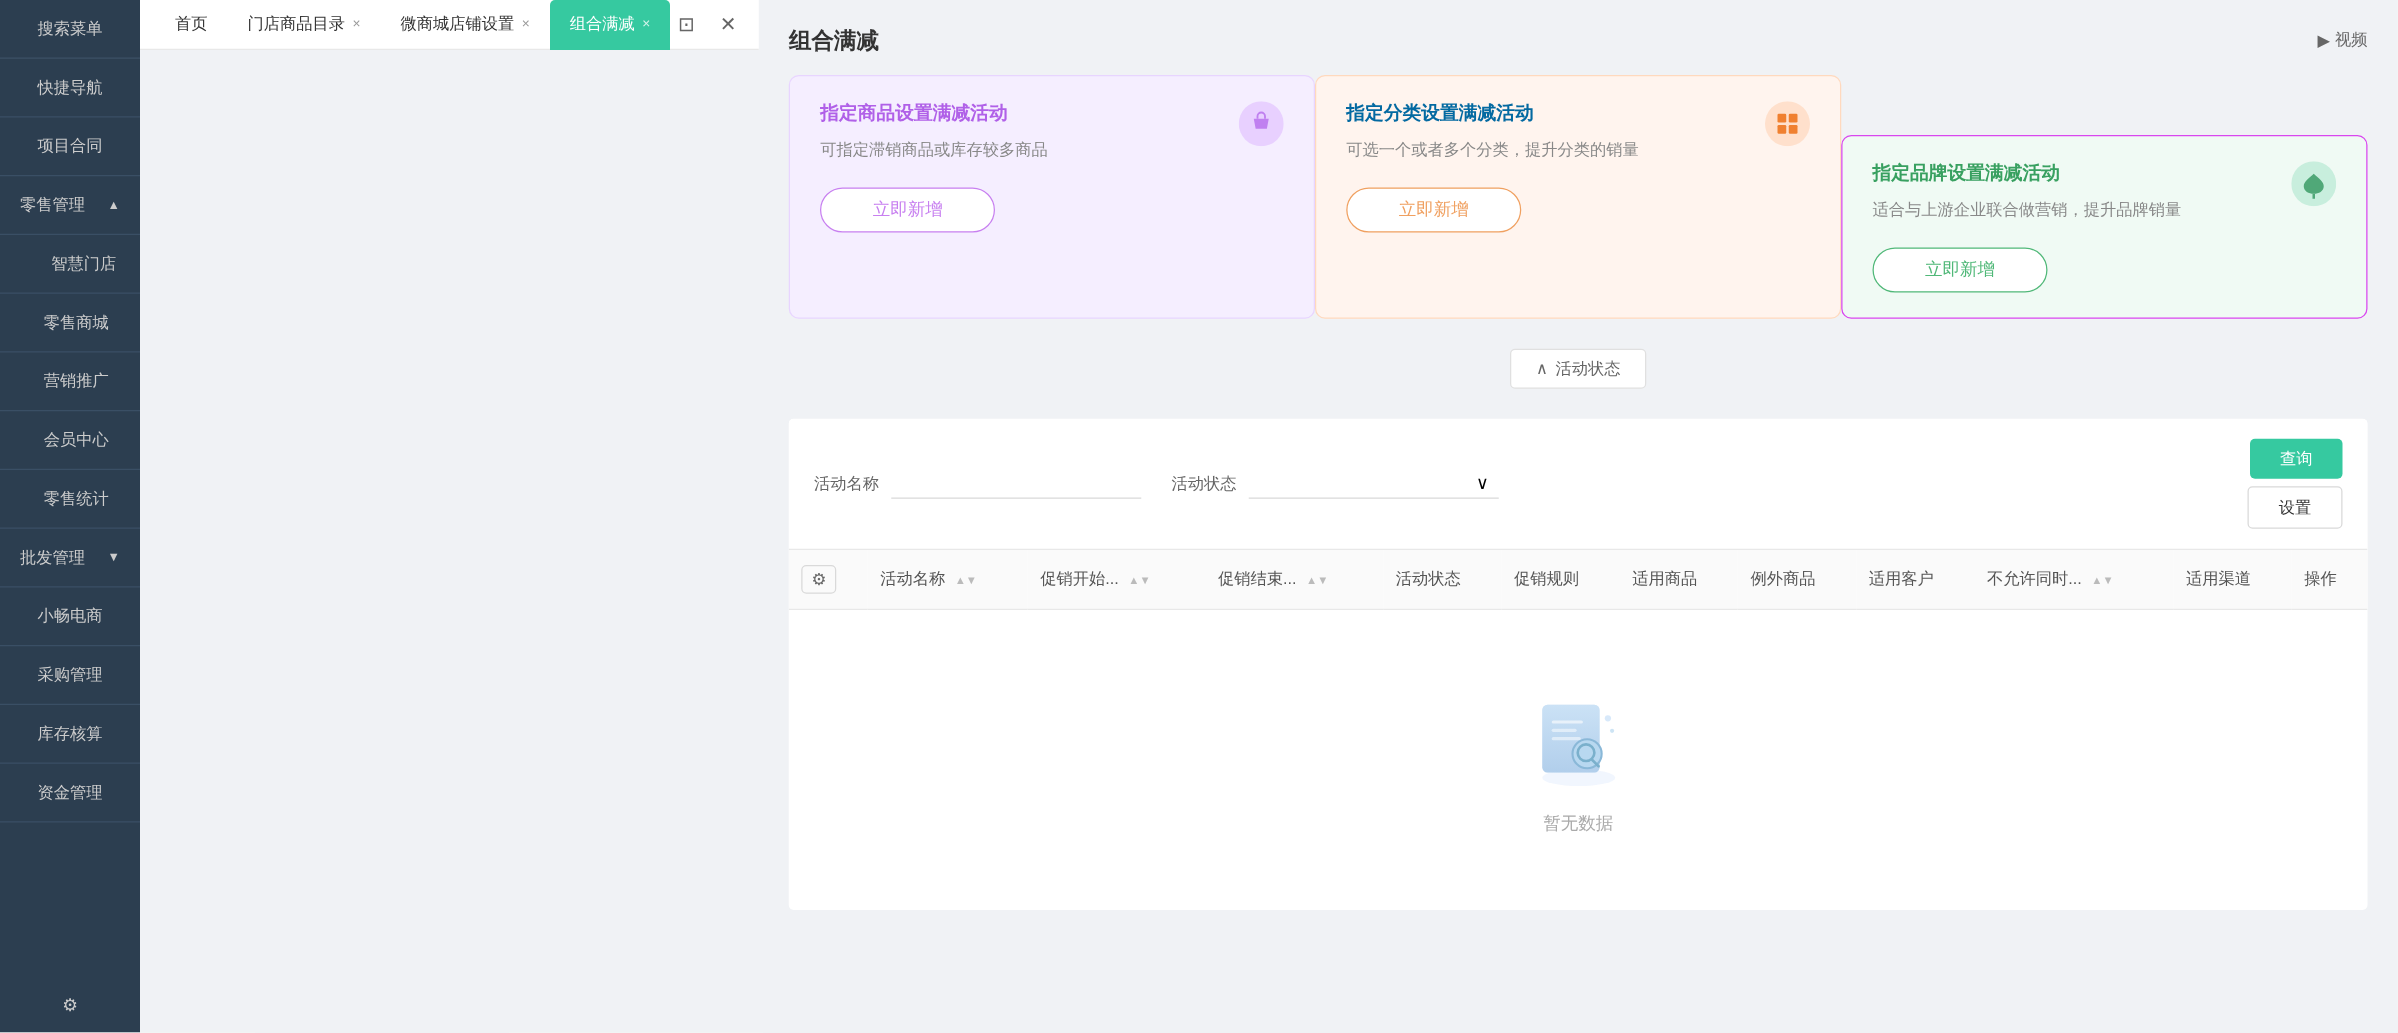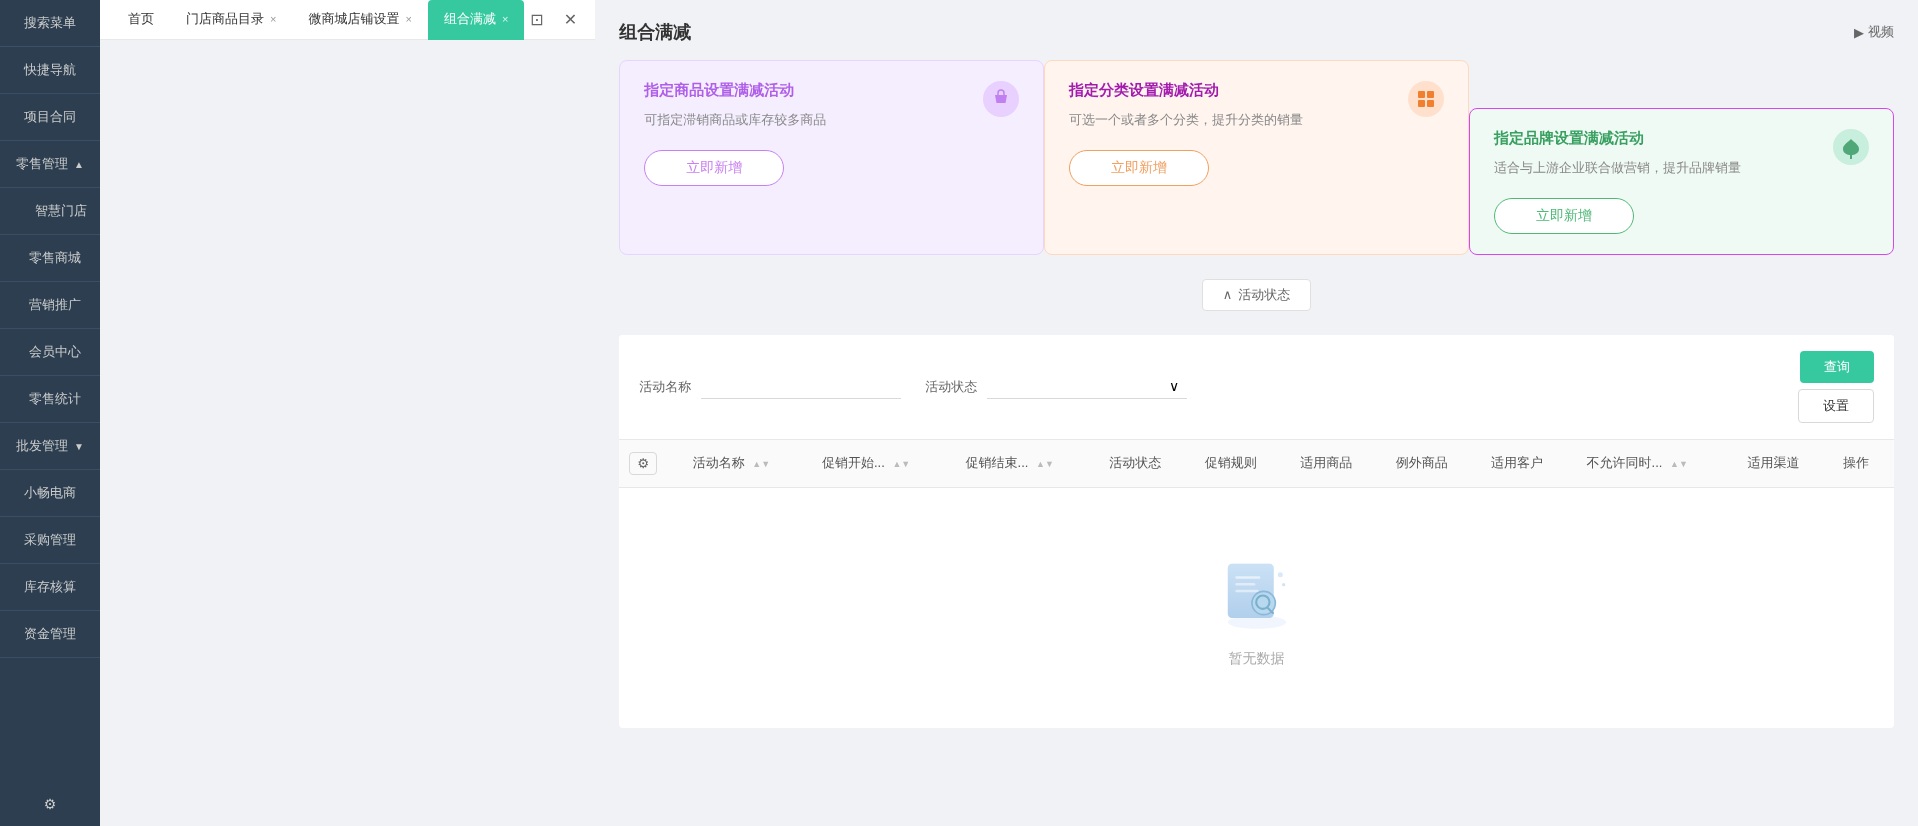--- a/index.html
+++ b/index.html
@@ -1,20 +1,20 @@
 <!DOCTYPE html>
 <html><head>
   <meta charset="utf-8">
   <style>
     * { box-sizing: border-box; margin: 0; padding: 0; }
     body { font-family: 'Microsoft YaHei', Arial, sans-serif; font-size: 14px; background: #f5f5f5; display: flex; height: 826px; overflow: hidden; }
 
     
     .sidebar {
-      width: 100px;
+      width: 112px;
       background: #2c3e50;
       display: flex;
       flex-direction: column;
       flex-shrink: 0;
       height: 100%;
     }
     .sidebar-search {
       padding: 14px 10px;
       color: #ccc;
       font-size: 13px;
@@ -147,21 +147,21 @@
     }
     .card-purple { background: #f5eeff; border: 1px solid #e8d5ff; }
     .card-orange { background: #fff4ee; border: 1px solid #ffd9be; }
     .card-green { background: #f0faf4; border: 1px solid #d946ef; margin-top: 48px; }
 
     .card-title {
       font-size: 15px;
       font-weight: 600;
     }
     .card-purple .card-title { color: #b060e8; }
-    .card-orange .card-title { color: #a21caf; }
+    .card-orange .card-title { color: #0369a1; }
     .card-green .card-title { color: #38a060; }
 
     .card-desc {
       font-size: 13px;
       color: #888;
       line-height: 1.5;
     }
     .card-icon {
       position: absolute;
       right: 24px;

